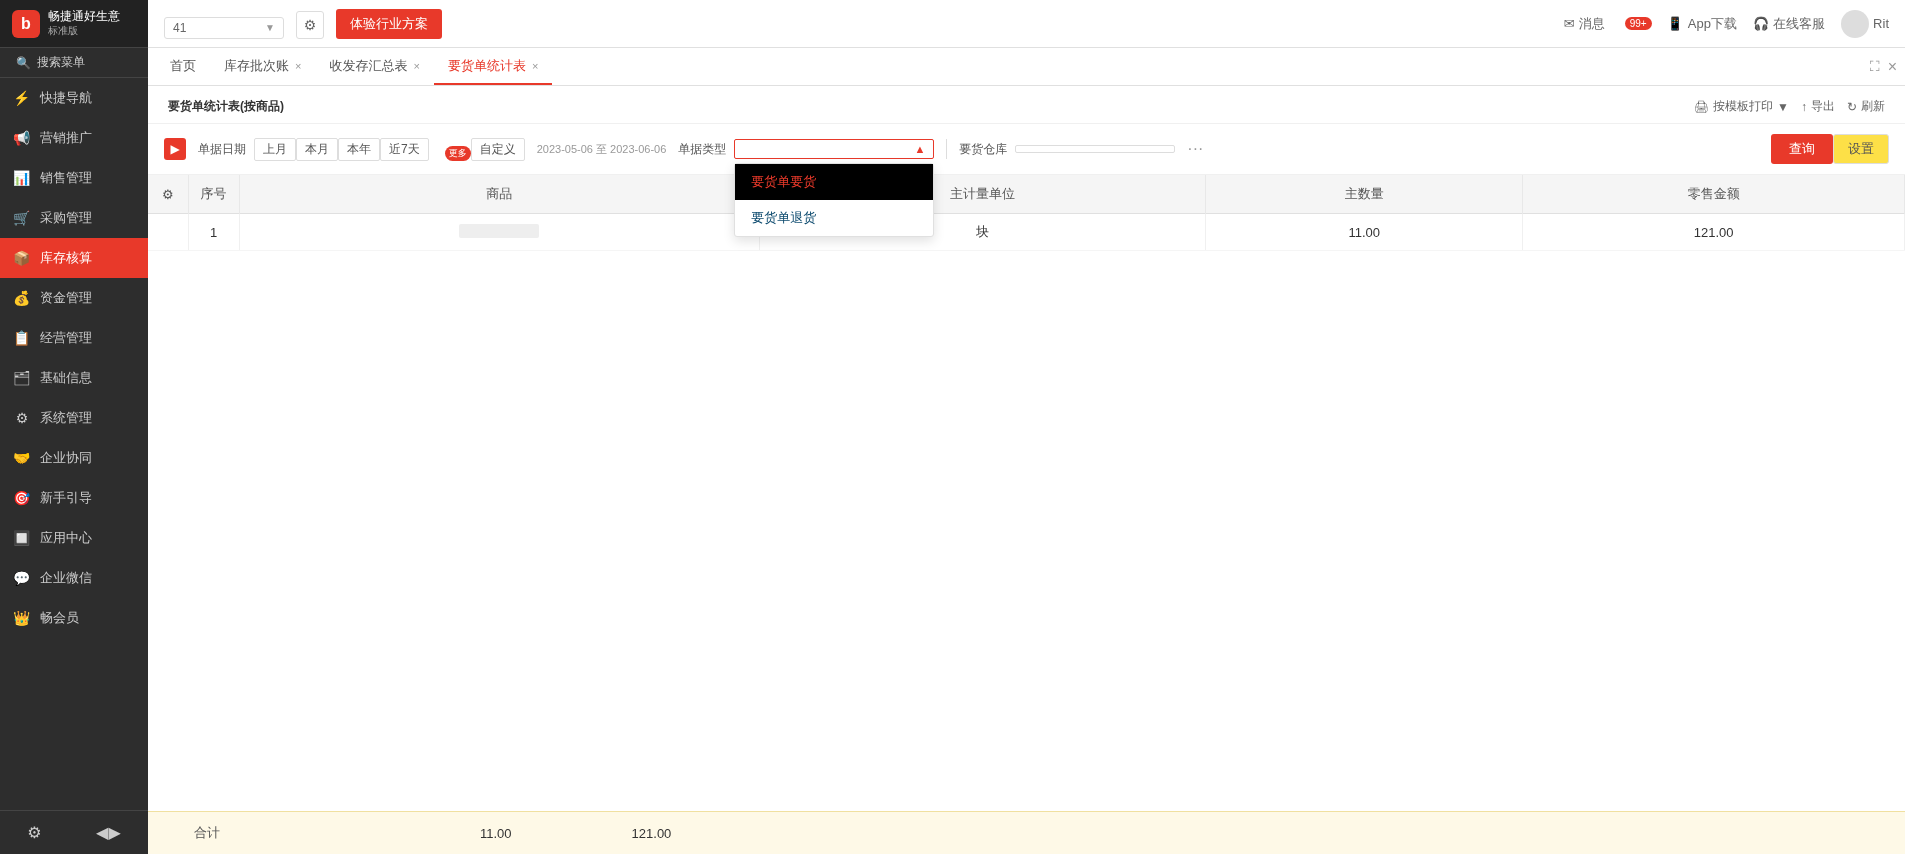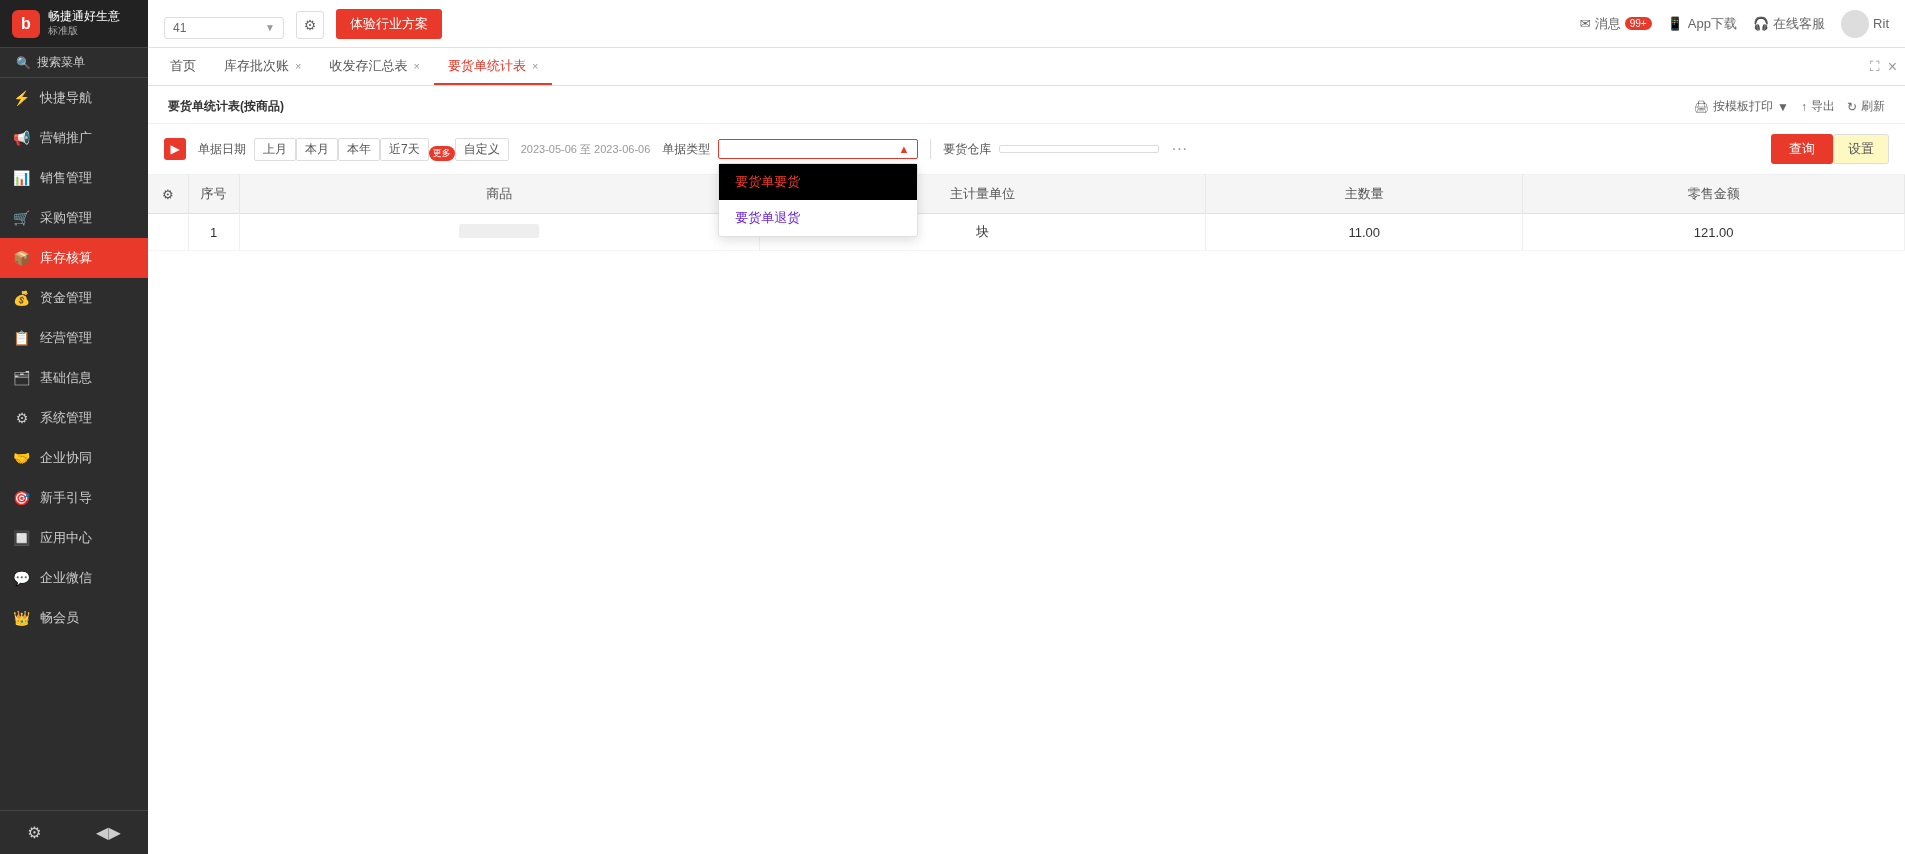--- a/index.html
+++ b/index.html
@@ -148,21 +148,21 @@
       align-items: center;
       gap: 4px;
       cursor: pointer;
     }
     .badge {
       background: #e8392a;
       color: #fff;
       font-size: 10px;
       border-radius: 10px;
       padding: 1px 5px;
-      margin-left: 0;
+      margin-left: 16px;
     }
     .user-avatar {
       width: 28px; height: 28px;
       background: #ddd;
       border-radius: 50%;
       display: flex; align-items: center; justify-content: center;
       font-size: 11px;
     }
 
     
@@ -307,21 +307,21 @@
     .btn-query {
       background: #e8392a;
       color: #fff;
       border: none;
       padding: 5px 18px;
       border-radius: 3px;
       font-size: 13px;
       cursor: pointer;
     }
     .btn-settings {
-      background: #fef9c3;
+      background: #fde047;
       color: #555;
       border: 1px solid #ddd;
       padding: 5px 14px;
       border-radius: 3px;
       font-size: 13px;
       cursor: pointer;
     }
 
     
     .dropdown-wrapper {
@@ -337,21 +337,21 @@
       border: 1px solid #e0e0e0;
       border-radius: 3px;
       box-shadow: 0 4px 12px rgba(0,0,0,0.12);
       z-index: 100;
       min-width: 200px;
     }
     .dropdown-item {
       padding: 9px 16px;
       cursor: pointer;
       font-size: 13px;
-      color: #6d28d9;
+      color: #0c4a6e;
     }
     .dropdown-item.selected { background: #000000; color: #e8392a; }
 
     
     .table-container {
       padding: 0 0 80px 0;
     }
     .data-table {
       width: 100%;
       border-collapse: collapse;
@@ -652,14 +652,19 @@
               <td>11.00</td>
               <td>121.00</td>
             </tr>
           </tbody>
         </table>
       </div>
 
     </div>
   </div>
 
+  <div class="total-row">
+    <span class="total-label">合计</span>
+    <span style="margin-left:220px;">11.00</span>
+    <span style="margin-left:80px;">121.00</span>
+  </div>
 
 </div>
 
 </body></html>

